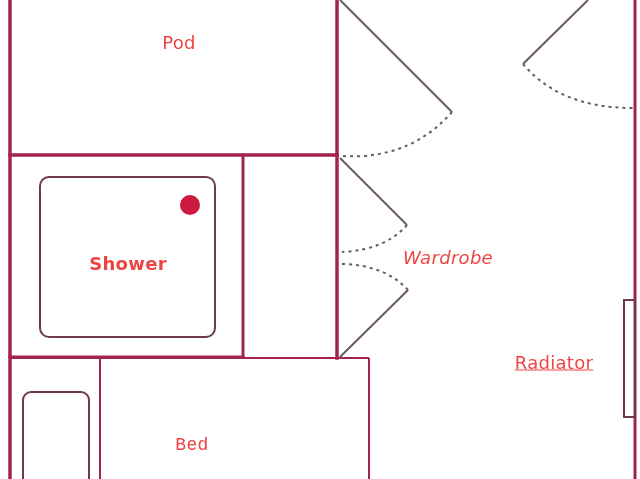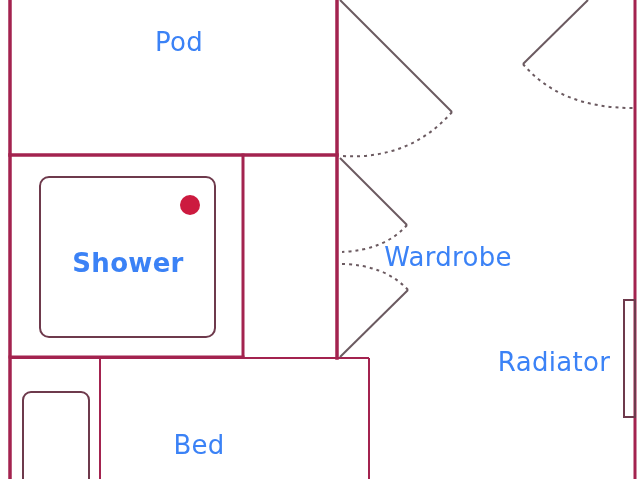--- a/index.html
+++ b/index.html
@@ -1,18 +1,18 @@
 <!DOCTYPE html>
 <html><head>
   <meta charset="utf-8">
   <style>
     html, body { margin: 0; padding: 0; background: #ffffff; }
     body { width: 640px; height: 479px; overflow: hidden; position: relative; font-family: "DejaVu Sans", sans-serif; }
     svg { position: absolute; left: 0; top: 0; }
-    .label { position: absolute; font-family: "DejaVu Sans", sans-serif; font-size: 26px; color: #3b82f6; white-space: nowrap; transform: translate(-50%, -50%); letter-spacing: 0.3px; }
+    .label { position: absolute; font-family: "DejaVu Sans", sans-serif; font-size: 18px; color: #ef4444; white-space: nowrap; transform: translate(-50%, -50%); letter-spacing: 0.3px; }
   </style>
 </head>
 <body>
 
 <svg width="640" height="479" viewBox="0 0 640 479" xmlns="http://www.w3.org/2000/svg">
 
   <g stroke="#a3234f" fill="none" stroke-linecap="square">
     <line x1="10" y1="0" x2="10" y2="479" stroke-width="3.5"></line>
     <line x1="10" y1="155" x2="337" y2="155" stroke-width="3.5"></line>
     <line x1="337" y1="0" x2="337" y2="358" stroke-width="3.5"></line>
@@ -44,15 +44,15 @@
     <line x1="340" y1="158" x2="407" y2="225" stroke-width="2"></line>
     <path d="M407 225 Q385 250 342 252" stroke-width="2" stroke-dasharray="3,4"></path>
 
     <line x1="340" y1="357" x2="408" y2="290" stroke-width="2"></line>
     <path d="M408 290 Q385 265 342 264" stroke-width="2" stroke-dasharray="3,4"></path>
   </g>
 </svg>
 
 <div class="label" style="left:179px; top:42px;">Pod</div>
 <div class="label" style="left:128px; top:263px;font-weight:bold;">Shower</div>
-<div class="label" style="left:448px; top:257px;">Wardrobe</div>
-<div class="label" style="left:554px; top:362px;">Radiator</div>
-<div class="label" style="left:199px; top:445px;">Bed</div>
+<div class="label" style="left:448px; top:257px;font-style:italic;">Wardrobe</div>
+<div class="label" style="left:554px; top:362px;text-decoration:underline;">Radiator</div>
+<div class="label" style="left:192px; top:445px;font-family:Liberation Mono, monospace;">Bed</div>
 
 </body></html>

